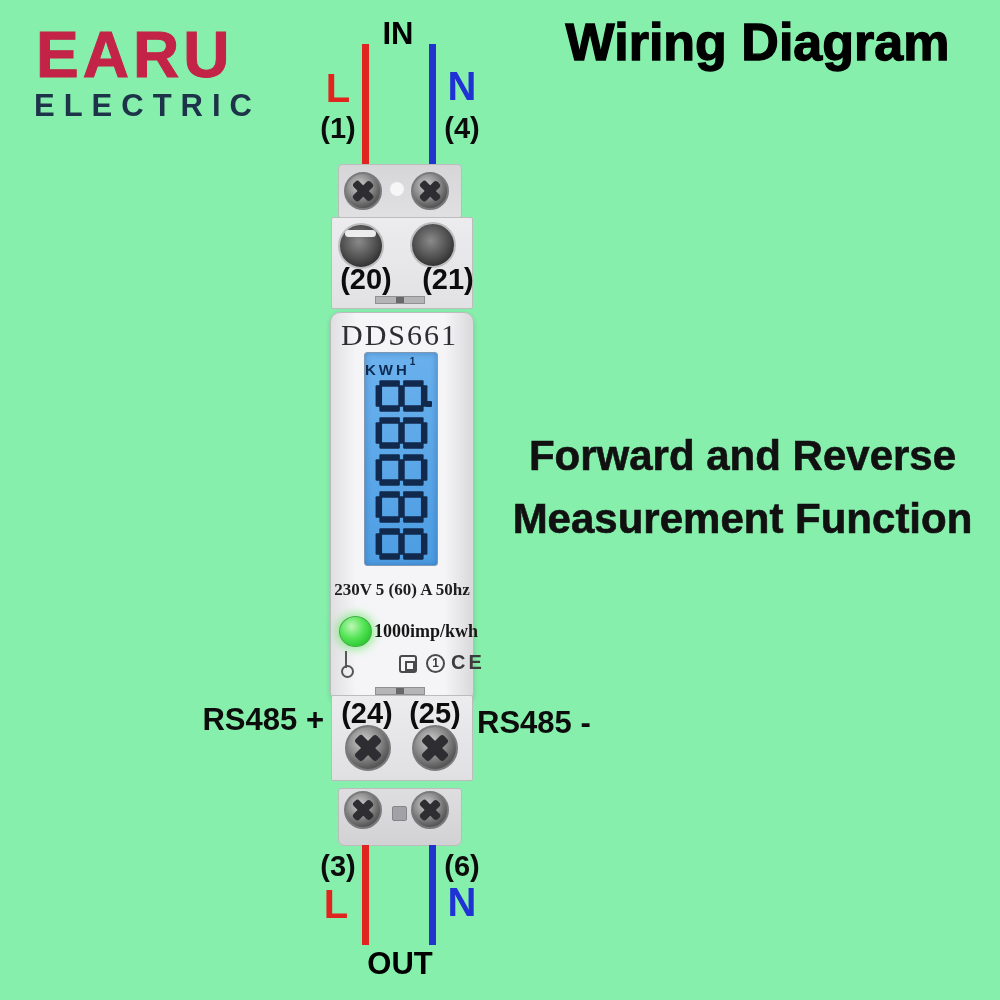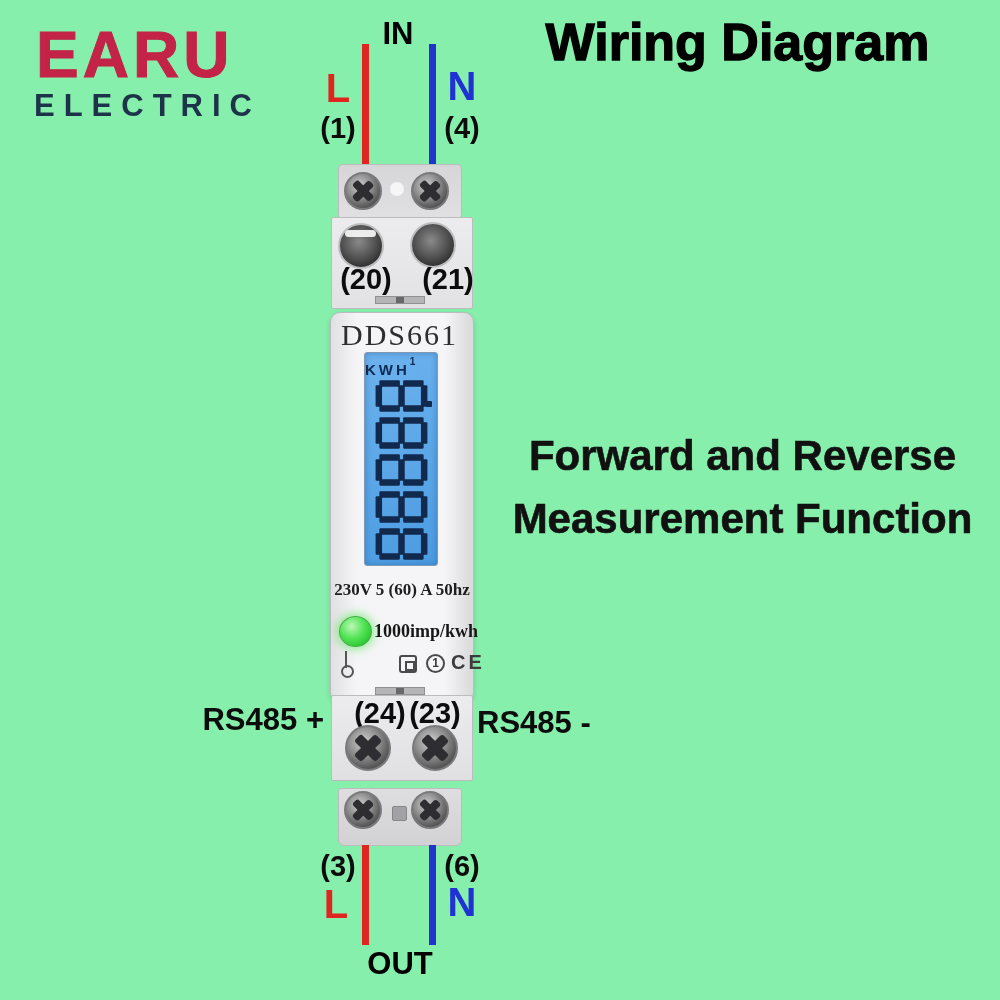--- a/index.html
+++ b/index.html
@@ -15,21 +15,21 @@
     left:36px; top:18px; font-size:64px; font-weight:900; color:#c22347;
     letter-spacing:4px; -webkit-text-stroke:1px #c22347;
   }
   .brand-sub {
     left:34px; top:88px; font-size:31px; font-weight:700; color:#1d3349;
     letter-spacing:9px;
   }
 
   
   .page-title {
-    left:500px; top:12px; width:475px; text-align:center;
+    left:520px; top:12px; width:475px; text-align:center;
     font-size:52px; font-weight:900; color:#000;
     -webkit-text-stroke:1.3px #000; letter-spacing:0px; white-space:nowrap;
   }
   .feature {
     left:490px; top:424px; width:505px; text-align:center;
     font-size:42px; font-weight:800; color:#111; line-height:63px;
     -webkit-text-stroke:0.6px #111;
   }
 
   
@@ -228,22 +228,22 @@
   <div class="abs rating">230V 5 (60) A 50hz</div>
   <div class="abs led"></div>
   <div class="abs pulse-label">1000imp/kwh</div>
   <div class="abs seal-icon"></div>
   <div class="abs di-icon"></div>
   <div class="abs class-badge">1</div>
   <div class="abs ce-mark">CE</div>
   <div class="slot" style="left:375px;top:687px;"></div>
 
   <div class="block rs485-block"></div>
-  <div class="abs lbl" style="left:334px;top:697px;width:66px;margin-left:13px;">(24)</div>
-  <div class="abs lbl" style="left:402px;top:697px;width:66px;">(23)</div>
+  <div class="abs lbl" style="left:334px;top:697px;width:66px;">(24)</div>
+  <div class="abs lbl" style="left:402px;top:697px;width:66px;">(25)</div>
   <div class="screw lg" style="left:345px;top:725px;"></div>
   <div class="screw lg" style="left:412px;top:725px;"></div>
   <div class="rs485-lbl" style="left:178px;top:702px;width:146px;text-align:right;">RS485 +</div>
   <div class="rs485-lbl" style="left:477px;top:705px;">RS485 -</div>
 
   <div class="block bottom-block"></div>
   <div class="screw" style="left:344px;top:791px;"></div>
   <div class="screw" style="left:411px;top:791px;"></div>
   <div class="mini-square"></div>
 

